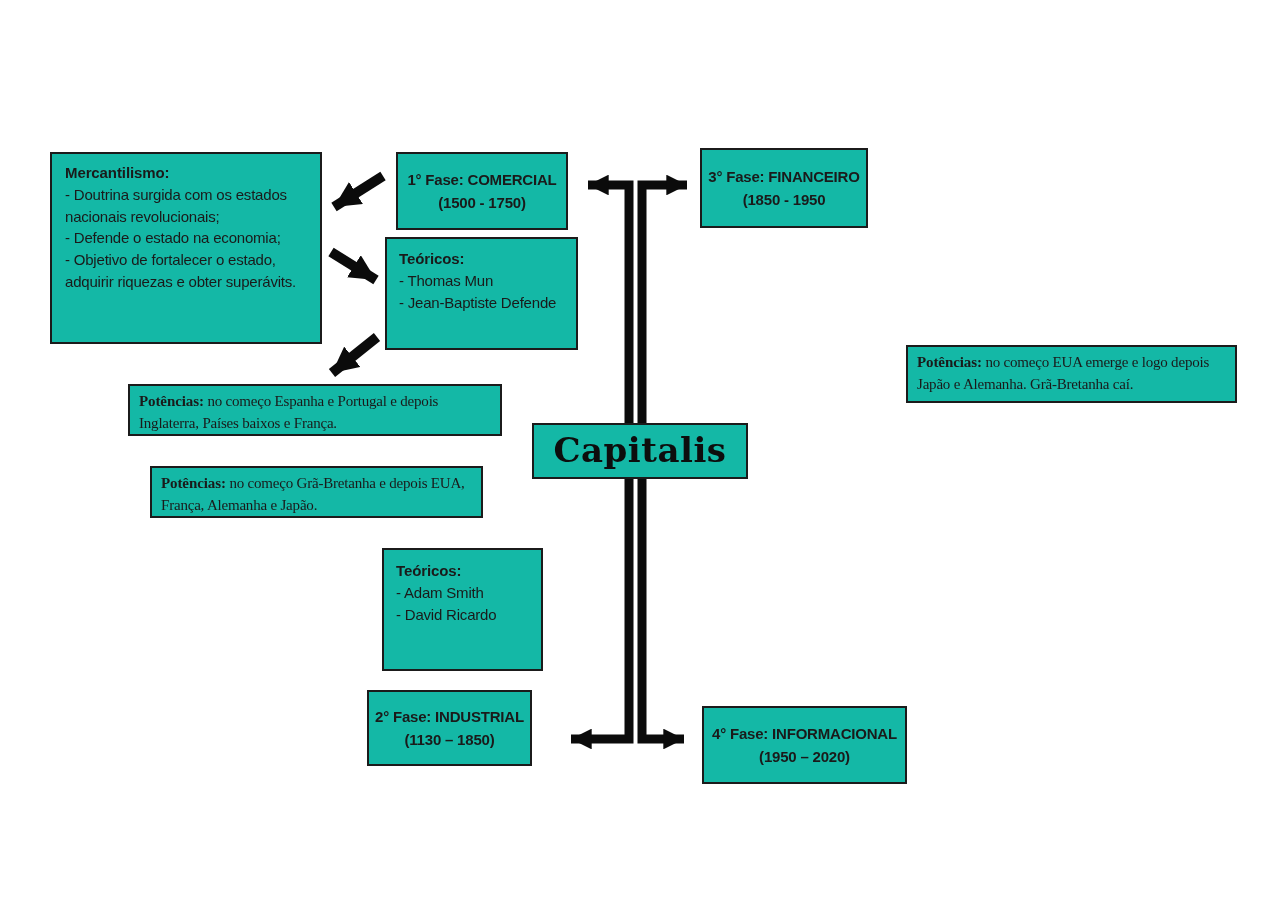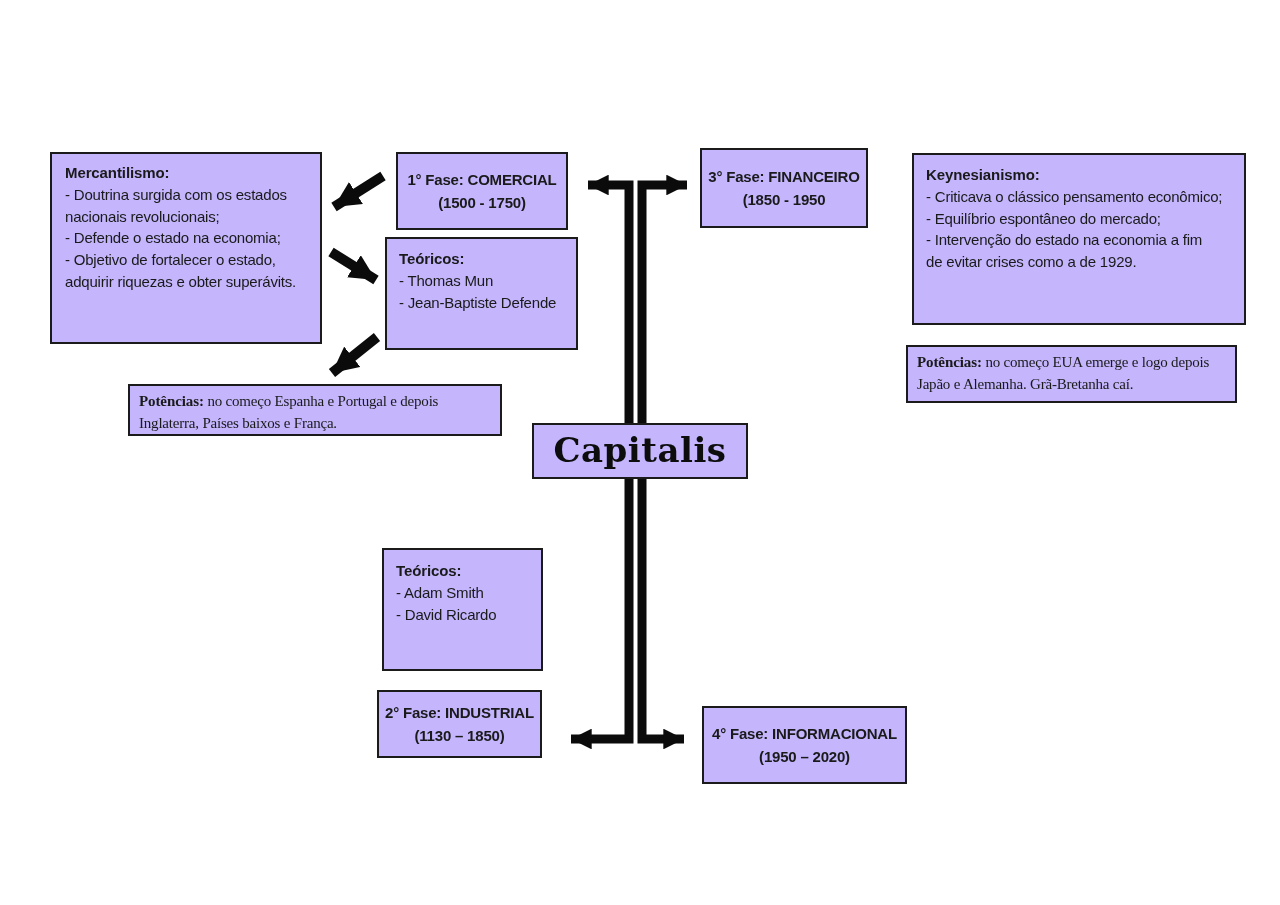--- a/index.html
+++ b/index.html
@@ -29,21 +29,21 @@
     stroke-linejoin: miter;
   }
   .diag {
     stroke: #0b0b0b;
     stroke-width: 10;
   }
   .box {
     position: absolute;
     box-sizing: border-box;
     border: 2px solid #1b1b1b;
-    background: #c4b5fd;
+    background: #14b8a6;
     z-index: 2;
     font-size: 15px;
     line-height: 1.45;
     letter-spacing: -0.2px;
   }
   .box p { margin: 0; }
   .box .title {
     font-weight: bold;
     letter-spacing: -0.1px;
   }
@@ -77,21 +77,21 @@
   .box-mercantilismo { left: 50px;  top: 152px; width: 272px; height: 192px; padding: 8px 12px 8px 13px; }
   .box-fase1         { left: 396px; top: 152px; width: 172px; height: 78px; }
   .box-fase3         { left: 700px; top: 148px; width: 168px; height: 80px; }
   .box-keynes        { left: 912px; top: 153px; width: 334px; height: 172px; padding: 9px 10px 9px 12px; }
   .box-teoricos1     { left: 385px; top: 237px; width: 193px; height: 113px; padding: 9px 12px; }
   .box-potencias1    { left: 128px; top: 384px; width: 374px; height: 52px; }
   .box-potencias2    { left: 150px; top: 466px; width: 333px; height: 52px; }
   .box-potencias3    { left: 906px; top: 345px; width: 331px; height: 58px; }
   .box-capitalis     { left: 532px; top: 423px; width: 216px; height: 56px; }
   .box-teoricos2     { left: 382px; top: 548px; width: 161px; height: 123px; padding: 10px 12px; }
-  .box-fase2         { left: 377px; top: 690px; width: 165px; height: 68px; }
+  .box-fase2         { left: 367px; top: 690px; width: 165px; height: 76px; }
   .box-fase4         { left: 702px; top: 706px; width: 205px; height: 78px; }
   .box-keynes .kitem3 { max-width: 288px; }
 </style>
 </head>
 <body>
 
 <div class="canvas">
 
   <svg class="connectors" viewBox="0 0 1280 905" xmlns="http://www.w3.org/2000/svg">
     <defs>
@@ -124,37 +124,34 @@
   <div class="box box-fase1 phase">
     <p>1° Fase: COMERCIAL</p>
     <p class="l2">(1500 - 1750)</p>
   </div>
 
   <div class="box box-fase3 phase">
     <p>3° Fase: FINANCEIRO</p>
     <p class="l2">(1850 - 1950</p>
   </div>
 
-  <div class="box box-keynes">
-    <p class="title">Keynesianismo:</p>
-    <p class="para kitem">- Criticava o clássico pensamento econômico;</p>
-    <p class="para kitem">- Equilíbrio espontâneo do mercado;</p>
-    <p class="para kitem kitem3">- Intervenção do estado na economia a fim de evitar crises como a de 1929.</p>
-  </div>
 
   <div class="box box-teoricos1">
     <p class="title">Teóricos:</p>
     <p class="item">- Thomas Mun</p>
     <p class="item">- Jean-Baptiste Defende</p>
   </div>
 
   <div class="box box-potencias1 potencias">
     <p><b>Potências:</b> <span>no começo Espanha e Portugal e depois Inglaterra, Países baixos e França.</span></p>
   </div>
 
+  <div class="box box-potencias2 potencias">
+    <p><b>Potências:</b> <span>no começo Grã-Bretanha e depois EUA, França, Alemanha e Japão.</span></p>
+  </div>
 
   <div class="box box-potencias3 potencias">
     <p><b>Potências:</b> <span>no começo EUA emerge e logo depois Japão e Alemanha. Grã-Bretanha caí.</span></p>
   </div>
 
   <div class="box box-capitalis capitalis">
     <span>Capitalis</span>
   </div>
 
   <div class="box box-teoricos2">

